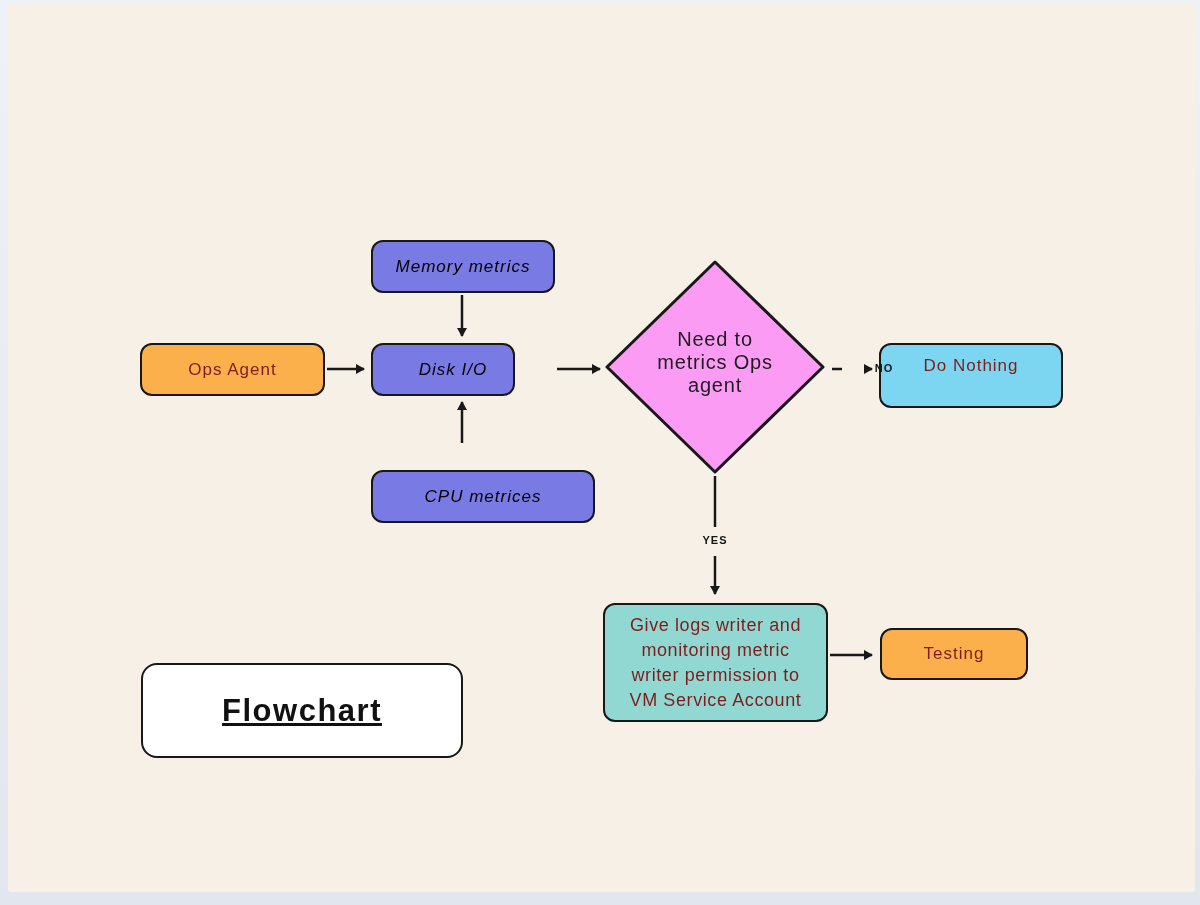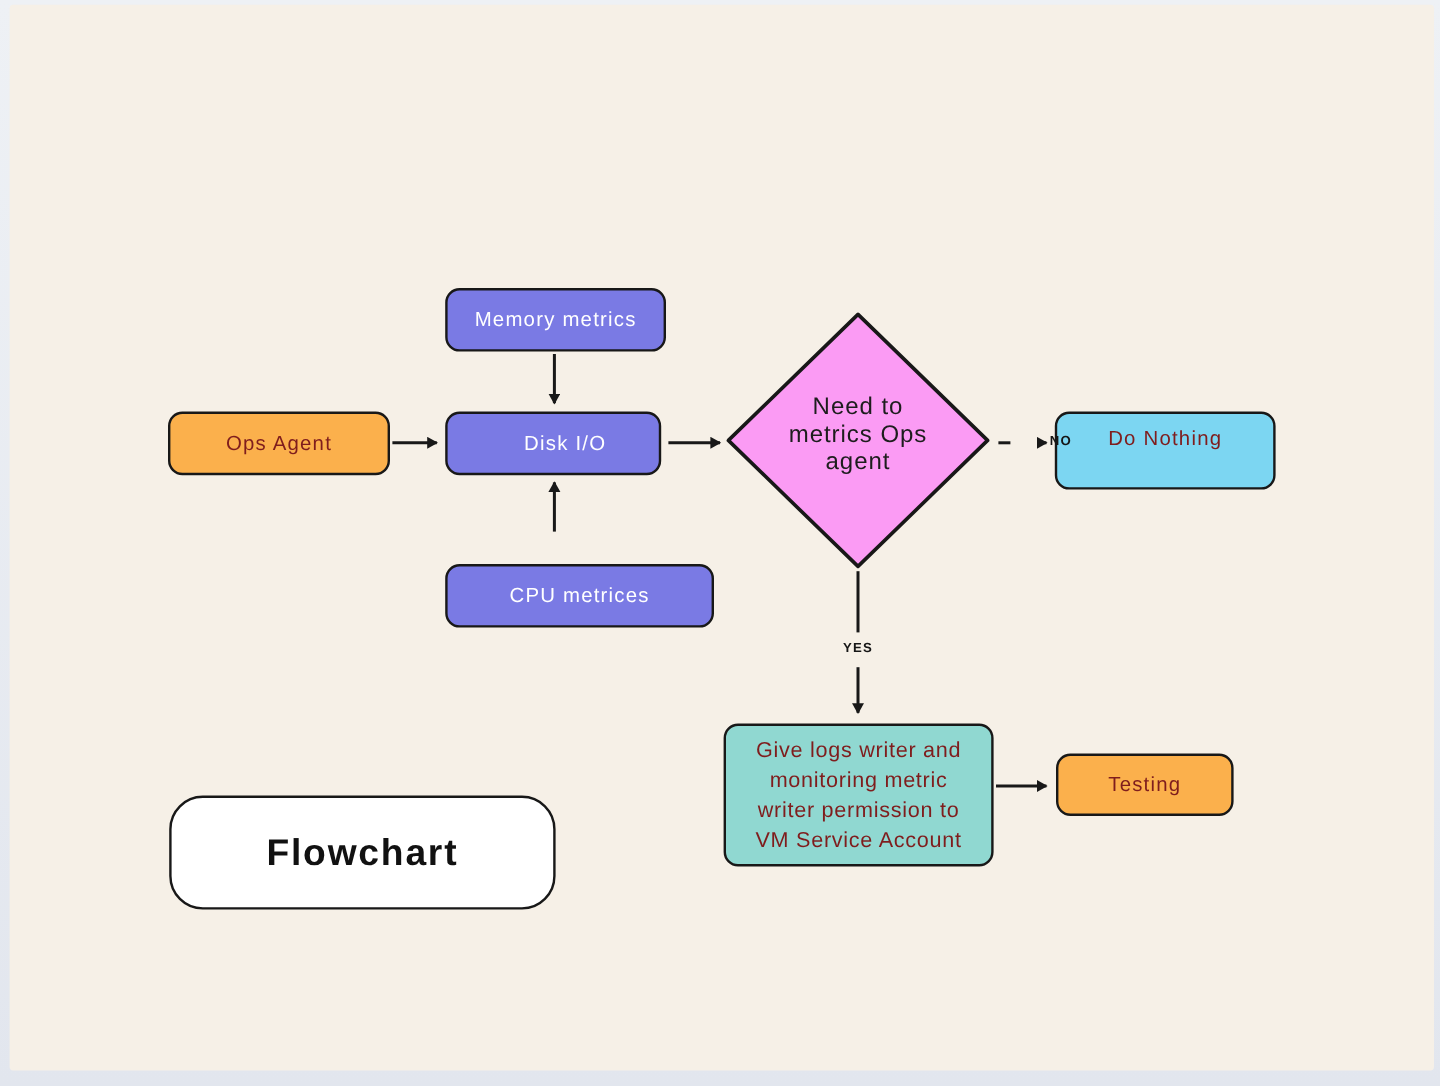--- a/index.html
+++ b/index.html
@@ -11,31 +11,31 @@
   .paper{
     position:absolute;left:8px;top:4px;right:5px;bottom:13px;
     background:#f6f0e7;border-radius:3px;
   }
   .edges{position:absolute;left:0;top:0;width:1200px;height:905px;pointer-events:none;}
   .node{
     position:absolute;display:flex;align-items:center;justify-content:center;
     border:2.5px solid #181818;border-radius:12px;box-sizing:border-box;
     font-size:17px;letter-spacing:1px;color:#7f1d1d;text-align:center;
   }
-  .node.purple{background:#7a7ae4;color:#ffffff;}
+  .node.purple{background:#7a7ae4;color:#000000;font-style:italic;}
   .node.orange{background:#fbb04c;}
   .node.cyan{background:#7cd6f2;align-items:flex-start;padding-top:11px;}
   .node.teal{background:#90d8d1;flex-direction:column;justify-content:center;line-height:25px;}
   .node.white-title{
-    background:#ffffff;border-radius:28px;border-width:2.5px;
-    font-size:31px;font-weight:bold;letter-spacing:1.5px;color:#111111;
+    background:#ffffff;border-radius:16px;border-width:2.5px;
+    font-size:31px;font-weight:bold;letter-spacing:1.5px;color:#111111;text-decoration:underline;
   }
   #n-memory{left:371px;top:240px;width:184px;height:53px;}
   #n-ops{left:140px;top:343px;width:185px;height:53px;}
-  #n-disk{left:371px;top:343px;width:180px;height:53px;padding-left:20px;}
+  #n-disk{left:371px;top:343px;width:144px;height:53px;padding-left:20px;}
   #n-cpu{left:371px;top:470px;width:224px;height:53px;}
   #n-donothing{left:879px;top:343px;width:184px;height:65px;}
   #n-give{left:603px;top:603px;width:225px;height:119px;font-size:18px;letter-spacing:0.6px;}
   #n-testing{left:880px;top:628px;width:148px;height:52px;}
   #n-title{left:141px;top:663px;width:322px;height:95px;}
   .diamond-text{
     position:absolute;left:645px;top:328px;width:140px;
     font-size:20px;letter-spacing:0.8px;line-height:23px;
     color:#1d1d1d;text-align:center;
   }

